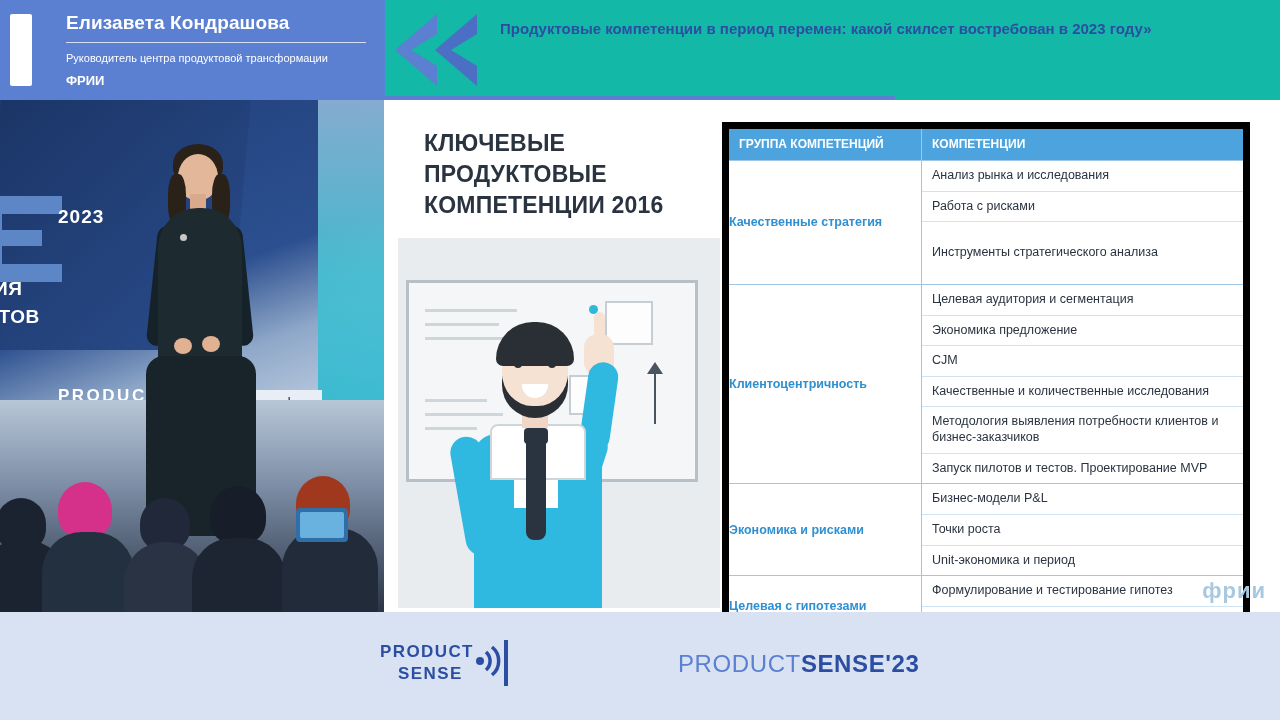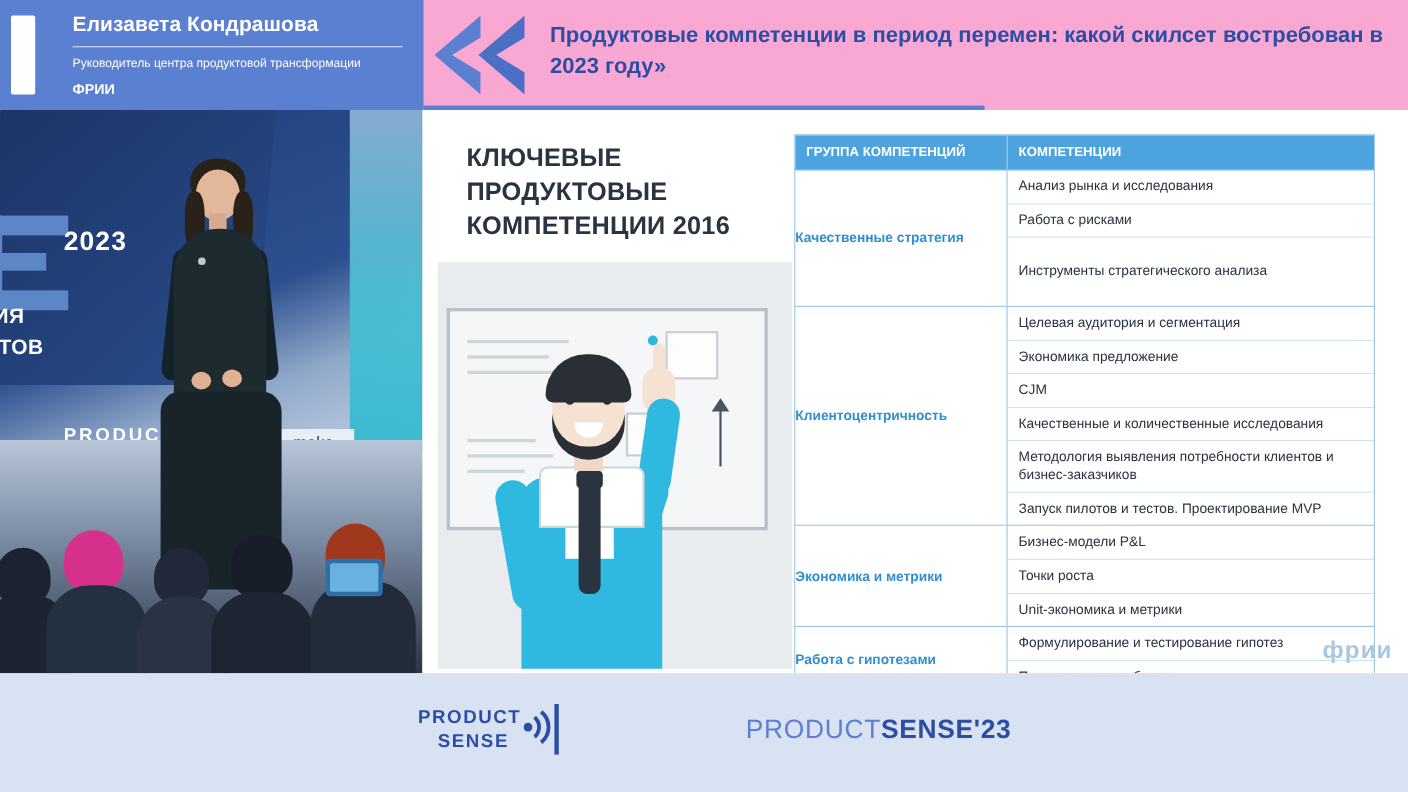--- a/index.html
+++ b/index.html
@@ -18,21 +18,21 @@
     width: 1280px;
     height: 720px;
     background: #ffffff;
   }
 
   
   .topbar {
     position: absolute;
     left: 0; top: 0;
     width: 1280px; height: 100px;
-    background: #f9a8d4;
+    background: #14b8a6;
   }
   .topbar-left {
     position: absolute;
     left: 0; top: 0;
     width: 385px; height: 100px;
     background: #5b7fd1;
   }
   .topbar-accent {
     position: absolute;
     left: 10px; top: 14px;
@@ -78,21 +78,21 @@
   .chev {
     position: absolute;
     top: 14px;
     width: 44px; height: 72px;
   }
   .chev svg { display: block; }
   .topbar-title {
     position: absolute;
     left: 500px; top: 18px;
     width: 760px;
-    font-size: 20px;
+    font-size: 15px;
     font-weight: bold;
     color: #2b4ea3;
     line-height: 1.42;
   }
   .topbar-underline {
     position: absolute;
     left: 385px; top: 96px;
     width: 510px; height: 4px;
     background: #5b7fd1;
   }
@@ -124,21 +124,21 @@
     transform: skewX(-5deg);
   }
   .cam-screen-e {
     position: absolute; left: -16px; top: 96px;
     width: 78px; height: 86px;
   }
   .cam-screen-e .bar { position: absolute; background: #5d86c6; }
   .cam-year {
     position: absolute;
     left: 58px; top: 106px;
-    font-size: 24px;
+    font-size: 19px;
     font-weight: bold;
     color: #ffffff;
     letter-spacing: 1px;
     text-align: center;
   }
   .cam-text-1, .cam-text-2 {
     position: absolute;
     color: #ffffff;
     font-size: 19px;
     font-weight: bold;
@@ -249,21 +249,21 @@
   .m-forearm { position: absolute; left: 140px; top: 54px; width: 30px; height: 90px; background: #2fb8e0; border-radius: 16px; transform: rotate(8deg); }
   .m-hand { position: absolute; left: 140px; top: 26px; width: 30px; height: 42px; background: #f6e2d3; border-radius: 14px; }
   .m-finger { position: absolute; left: 150px; top: 4px; width: 11px; height: 30px; background: #f6e2d3; border-radius: 6px; }
   .m-armL { position: absolute; left: 14px; top: 128px; width: 32px; height: 120px; background: #2fb8e0; border-radius: 16px; transform: rotate(-10deg); }
 
   
   .tbl {
     position: absolute;
     left: 338px; top: 22px;
     width: 528px;
-    border: 1px solid #000000;
+    border: 7px solid #000000;
     border-collapse: collapse;
     font-size: 12.5px;
     color: #2a3340;
   }
   .tbl th, .tbl td {
     border: 1px solid #9fc6e6;
     padding: 0;
     vertical-align: middle;
   }
   .tbl thead th {
@@ -477,29 +477,29 @@
             <td class="comp-cell" style="padding:0">
               <div style="padding:7px 10px;">Целевая аудитория и сегментация</div>
               <div class="comp-row-line" style="padding:7px 10px;">Экономика предложение</div>
               <div class="comp-row-line" style="padding:7px 10px;">CJM</div>
               <div class="comp-row-line" style="padding:7px 10px;">Качественные и количественные исследования</div>
               <div class="comp-row-line" style="padding:7px 10px;">Методология выявления потребности клиентов и бизнес-заказчиков</div>
               <div class="comp-row-line" style="padding:7px 10px;">Запуск пилотов и тестов. Проектирование MVP</div>
             </td>
           </tr>
           <tr>
-            <td class="grp-cell">Экономика и метрики</td>
+            <td class="grp-cell">Экономика и рисками</td>
             <td class="comp-cell" style="padding:0">
               <div style="padding:7px 10px;">Бизнес-модели P&amp;L</div>
               <div class="comp-row-line" style="padding:7px 10px;">Точки роста</div>
-              <div class="comp-row-line" style="padding:7px 10px;">Unit-экономика и метрики</div>
+              <div class="comp-row-line" style="padding:7px 10px;">Unit-экономика и период</div>
             </td>
           </tr>
           <tr>
-            <td class="grp-cell">Работа с гипотезами</td>
+            <td class="grp-cell">Целевая с гипотезами</td>
             <td class="comp-cell" style="padding:0">
               <div style="padding:7px 10px;">Формулирование и тестирование гипотез</div>
               <div class="comp-row-line" style="padding:7px 10px;">Приоритизация и бэклог</div>
             </td>
           </tr>
         </tbody>
       </table>
 
       <div class="frii">фрии</div>
     </div>

